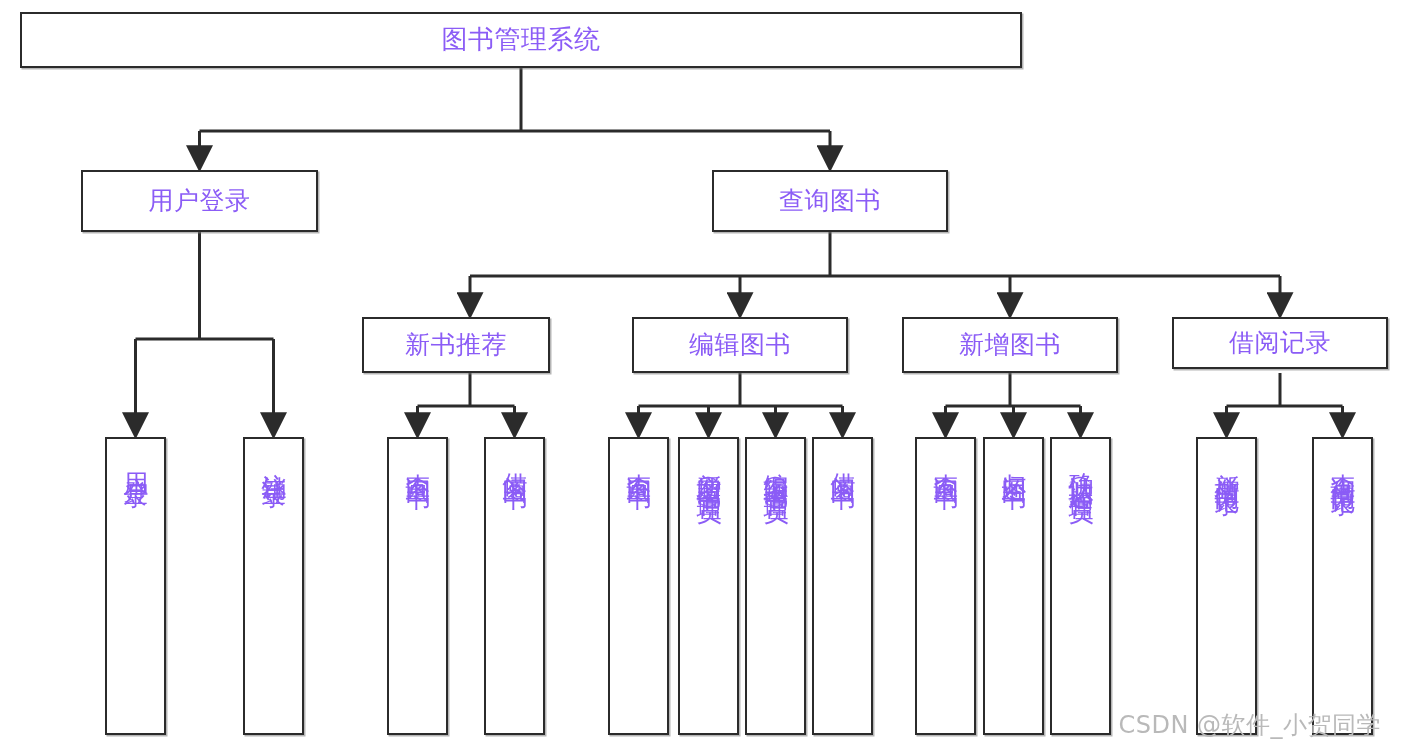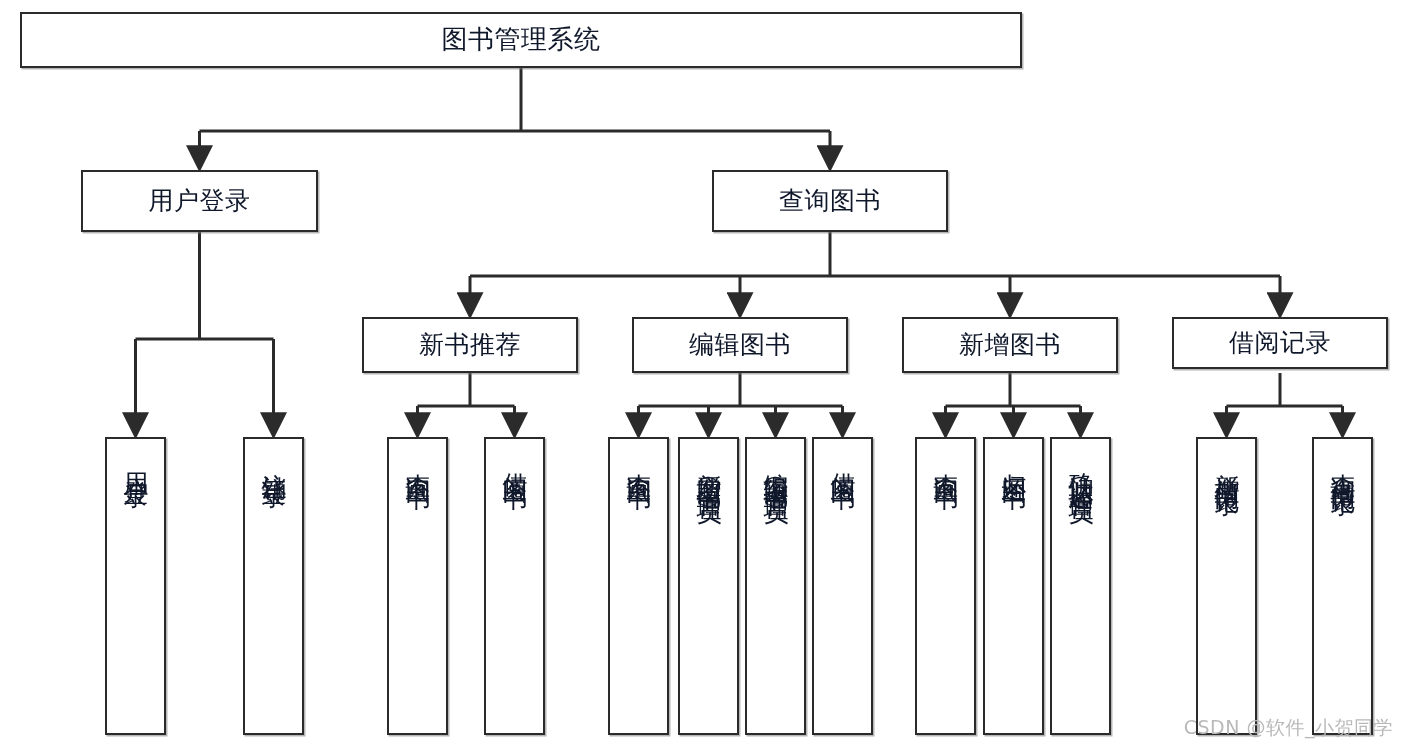--- a/index.html
+++ b/index.html
@@ -30,21 +30,21 @@
     position: absolute;
     box-sizing: border-box;
     border: 2.5px solid #2b2b2b;
     background: #ffffff;
     display: flex;
     align-items: center;
     justify-content: center;
     box-shadow: 1.5px 1.5px 0 rgba(120,120,120,0.55);
   }
   .node-label {
-    color: #0f172a;
+    color: #8b5cf6;
     line-height: 1.12;
     white-space: pre;
   }
   .node.horizontal .node-label {
     font-size: 25px;
     letter-spacing: 0.5px;
   }
   .node.vertical {
     align-items: flex-start;
     padding-top: 14px;
@@ -54,23 +54,23 @@
     text-orientation: upright;
     font-size: 25px;
     letter-spacing: 4px;
     max-height: 270px;
   }
   .node.root .node-label {
     font-size: 26px;
   }
   #watermark {
     position: absolute;
-    right: 12px;
+    right: 24px;
     bottom: 6px;
-    font-size: 19px;
+    font-size: 24px;
     color: #b9b9b9;
     letter-spacing: 0.5px;
     user-select: none;
   }
 </style>
 </head>
 <body>
 
 <div id="diagram-root">
 
@@ -120,21 +120,21 @@
   <div id="nodes-layer">
       <div class="node horizontal root" style="left: 20px; top: 12px; width: 1002px; height: 56px;">
         <span class="node-label">图书管理系统</span>
       </div>
       <div class="node horizontal" style="left: 81px; top: 170px; width: 237px; height: 62px;">
         <span class="node-label">用户登录</span>
       </div>
       <div class="node horizontal" style="left: 712px; top: 170px; width: 236px; height: 62px;">
         <span class="node-label">查询图书</span>
       </div>
-      <div class="node horizontal" style="left: 362px; top: 317px; width: 216px; height: 56px;">
+      <div class="node horizontal" style="left: 362px; top: 317px; width: 188px; height: 56px;">
         <span class="node-label">新书推荐</span>
       </div>
       <div class="node horizontal" style="left: 632px; top: 317px; width: 216px; height: 56px;">
         <span class="node-label">编辑图书</span>
       </div>
       <div class="node horizontal" style="left: 902px; top: 317px; width: 216px; height: 56px;">
         <span class="node-label">新增图书</span>
       </div>
       <div class="node horizontal" style="left: 1172px; top: 317px; width: 216px; height: 52px;">
         <span class="node-label">借阅记录</span>

